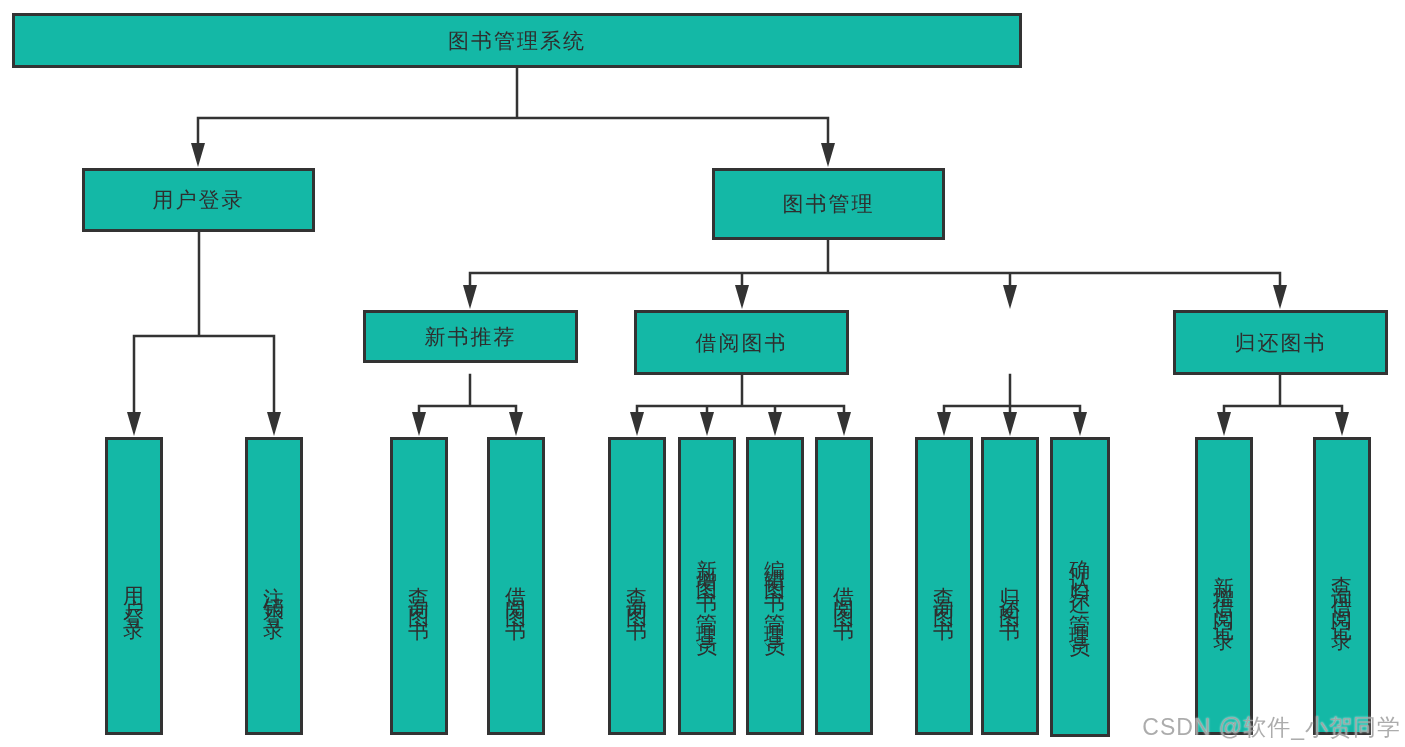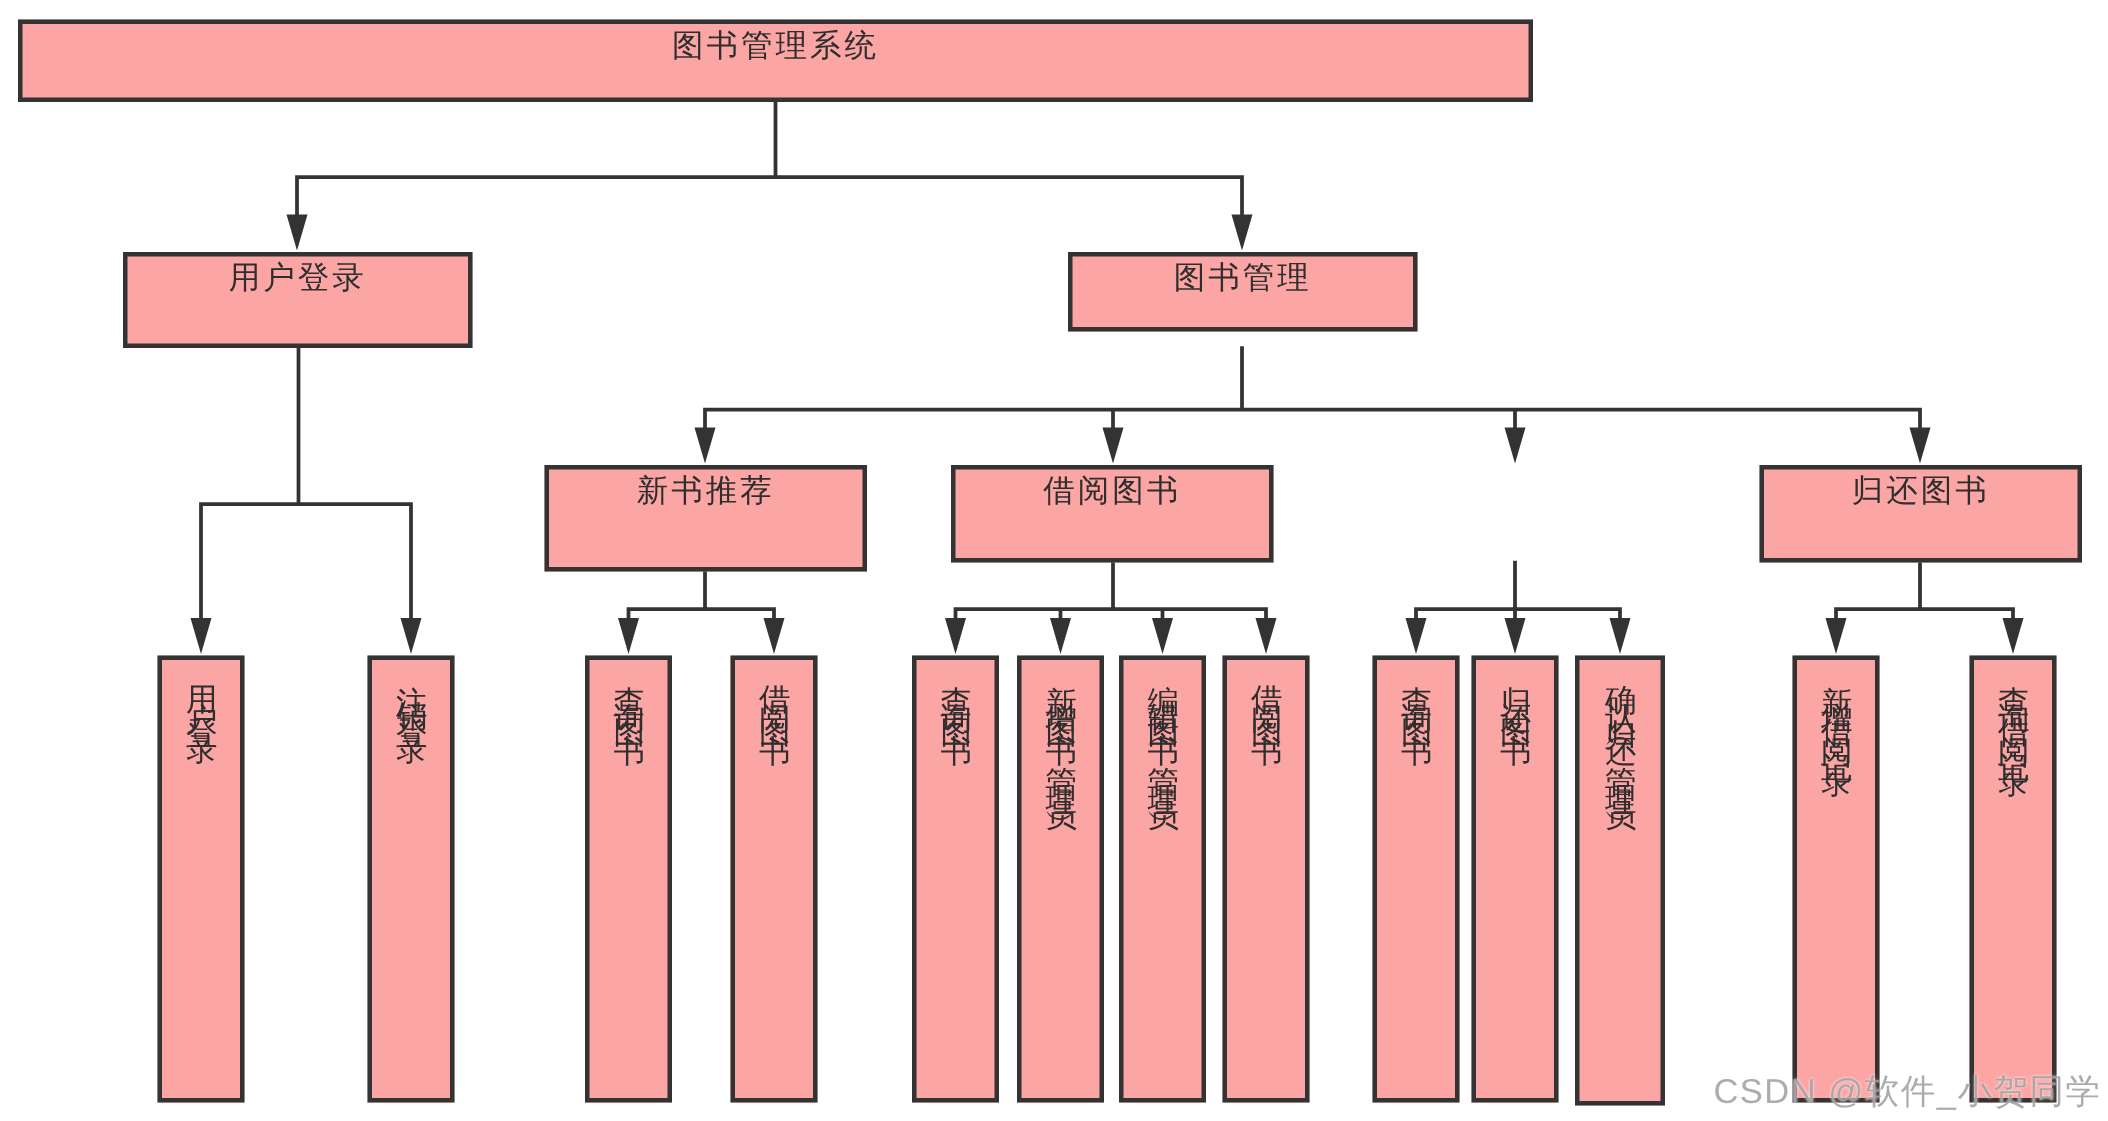--- a/index.html
+++ b/index.html
@@ -14,22 +14,23 @@
     overflow: hidden;
   }
   #wires {
     position: absolute; left: 0; top: 0;
     width: 1405px; height: 747px;
   }
   .box {
     position: absolute;
     box-sizing: border-box;
     border: 3px solid #333333;
-    background: #fca5a5;
+    background: #14b8a6;
     display: flex;
+    align-items: center;
     justify-content: center;
     color: #2e2e2e;
   }
   .hnode {
     font-size: 21px;
     letter-spacing: 2px;
     white-space: nowrap;
   }
   .vnode {
     font-size: 21px;
@@ -94,25 +95,25 @@
     <polygon points="1335,412 1349,412 1342,436" fill="#333333" stroke="none"></polygon>
   </svg>
 
   <div class="box hnode" style="left:12px; top:13px; width:1010px; height:55px;">
     <span>图书管理系统</span>
   </div>
 
   <div class="box hnode" style="left:82px; top:168px; width:233px; height:64px;">
     <span>用户登录</span>
   </div>
-  <div class="box hnode" style="left:712px; top:168px; width:233px; height:53px;">
+  <div class="box hnode" style="left:712px; top:168px; width:233px; height:72px;">
     <span>图书管理</span>
   </div>
 
-  <div class="box hnode" style="left:363px; top:310px; width:215px; height:71px;">
+  <div class="box hnode" style="left:363px; top:310px; width:215px; height:53px;">
     <span>新书推荐</span>
   </div>
   <div class="box hnode" style="left:634px; top:310px; width:215px; height:65px;">
     <span>借阅图书</span>
   </div>
   <div class="box hnode" style="left:1173px; top:310px; width:215px; height:65px;">
     <span>归还图书</span>
   </div>
 
   <div class="box vnode" style="left:105px; top:437px; width:58px; height:298px;">

